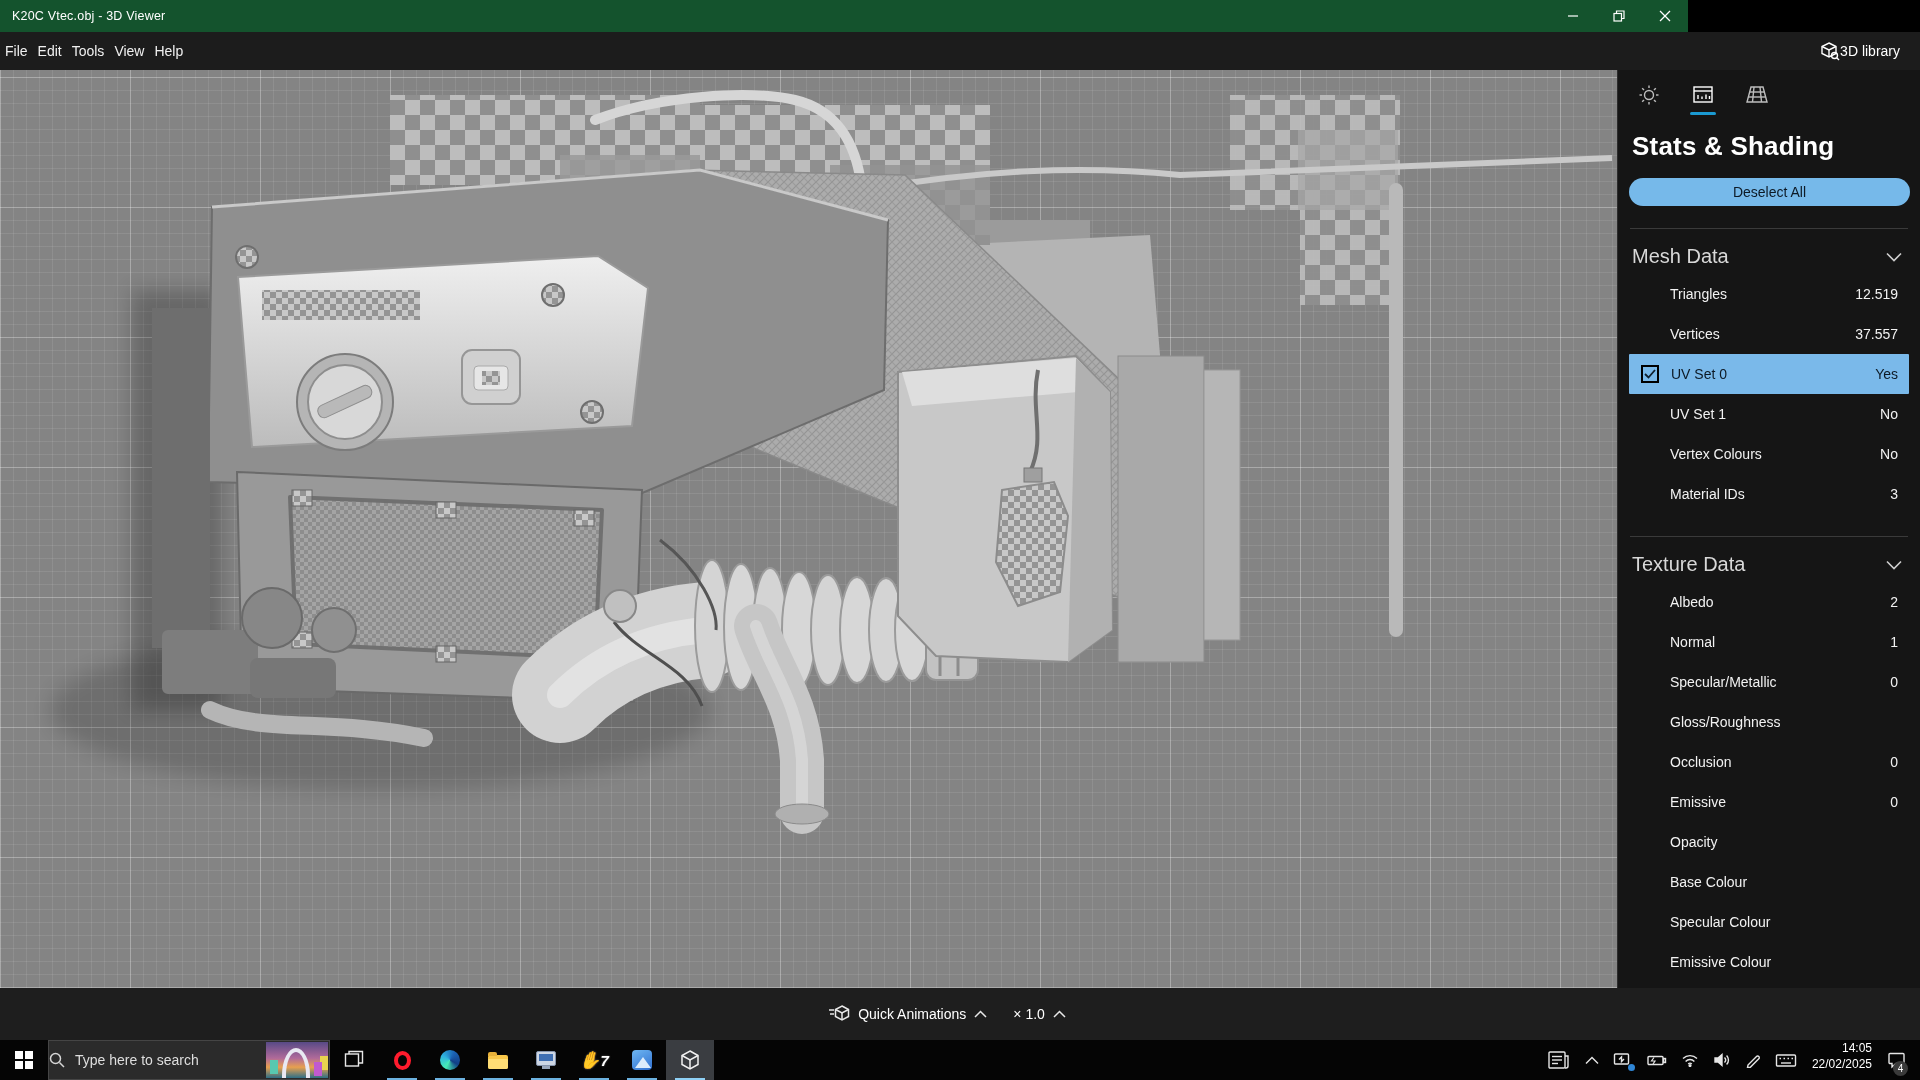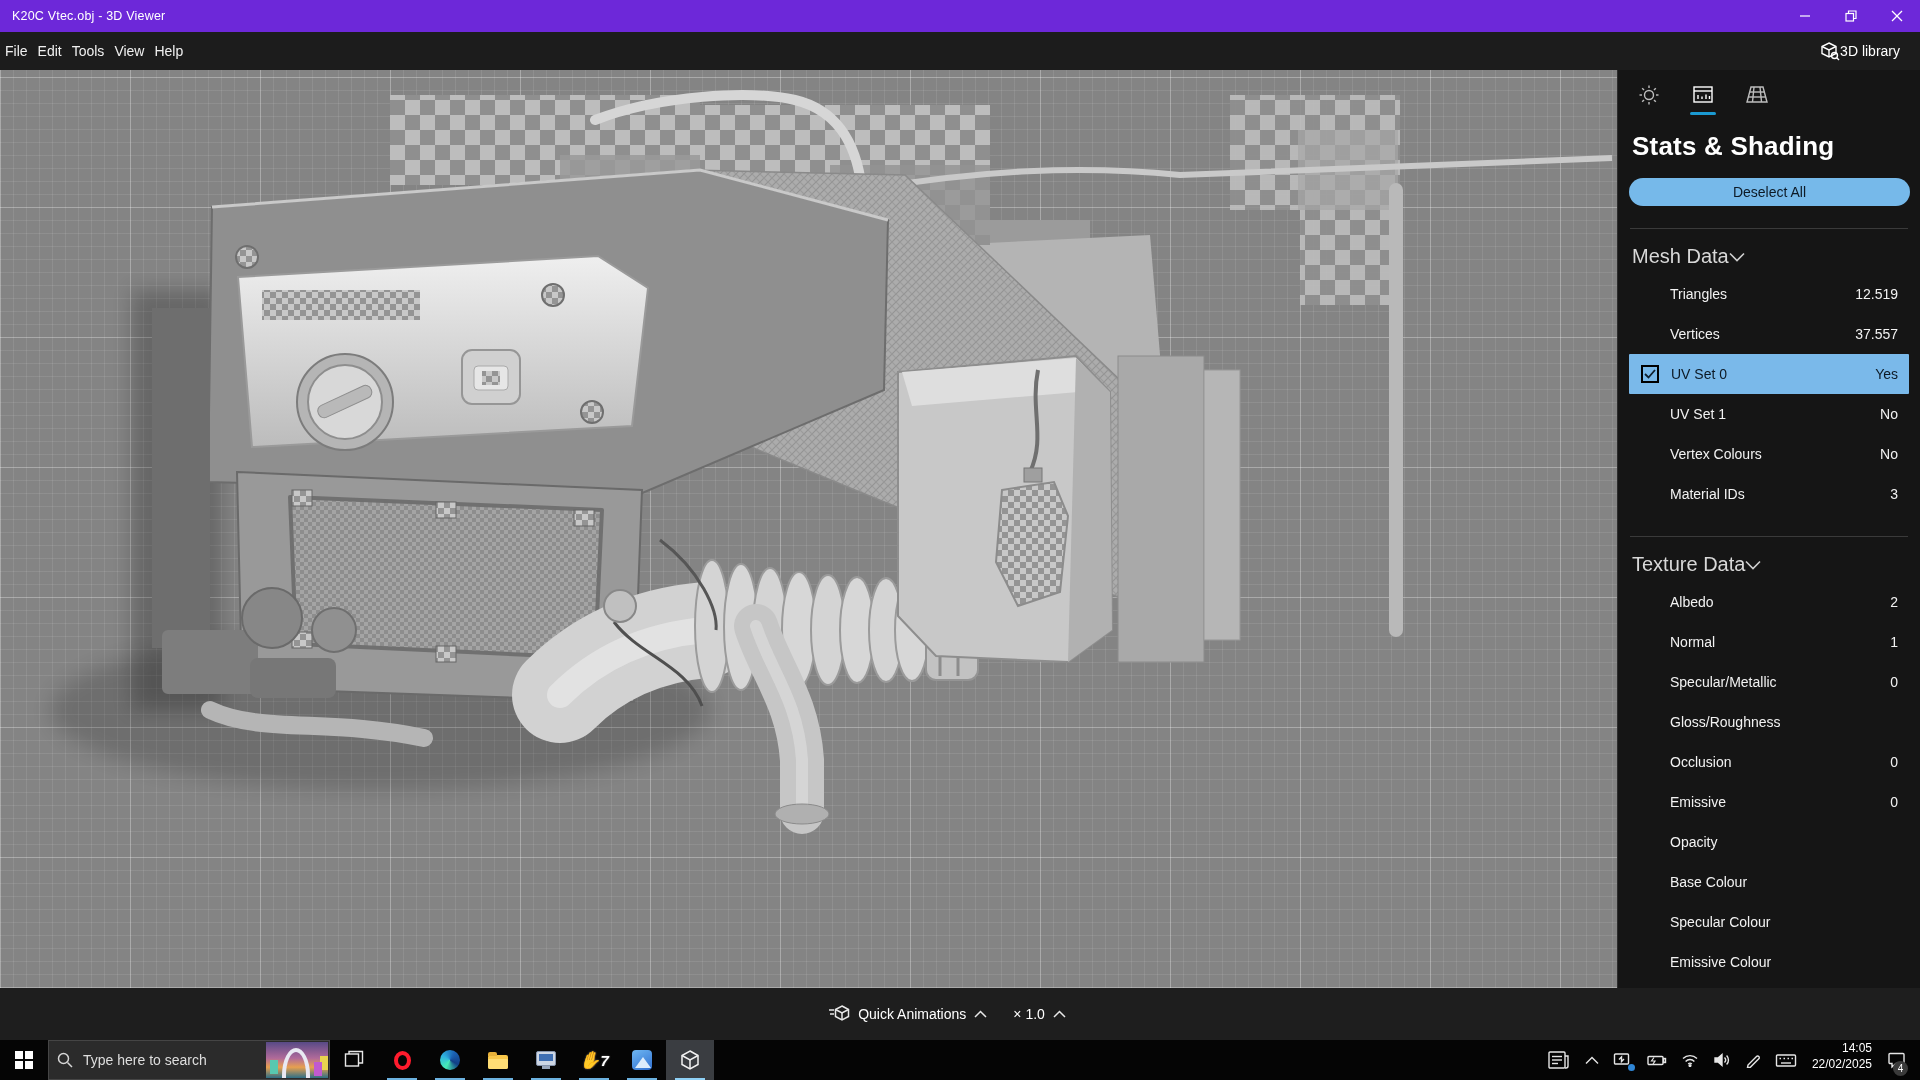--- a/index.html
+++ b/index.html
@@ -1,21 +1,21 @@
 <!DOCTYPE html>
 <html><head>
 <meta charset="utf-8">
 <style>
   * { margin:0; padding:0; box-sizing:border-box; }
   html,body { width:1920px; height:1080px; overflow:hidden; background:#000;
               font-family:"Liberation Sans", sans-serif; }
   .app { position:absolute; inset:0; }
 
   
-  .titlebar { position:absolute; left:0; top:0; width:1920px; height:32px; background:#6d28d9;
+  .titlebar { position:absolute; left:0; top:0; width:1688px; height:32px; background:#14532d;
               display:flex; align-items:center; }
   .titlebar .title { color:#fff; font-size:12.5px; padding-left:12px; letter-spacing:.2px; }
   .wincontrols { margin-left:auto; display:flex; height:100%; }
   .wincontrols .wbtn { width:46px; height:100%; display:flex; align-items:center; justify-content:center; }
   .wincontrols svg { stroke:#fff; stroke-width:1.2; fill:none; }
 
   
   .menubar { position:absolute; left:0; top:32px; width:1920px; height:38px; background:#1c1c1c;
              display:flex; align-items:center; color:#f0f0f0; font-size:14px; }
   .menubar .mitem { padding:0 5px; height:100%; display:flex; align-items:center; cursor:default; }
@@ -40,21 +40,21 @@
   .panel-tabs { display:flex; gap:24px; padding:14px 0 0 16px; }
   .ptab { width:30px; display:flex; flex-direction:column; align-items:center; gap:6px; }
   .ptab svg { stroke:#bdbdbd; fill:none; stroke-width:1.4; }
   .ptab.active svg { stroke:#fff; }
   .ptab .under { width:26px; height:3px; background:transparent; border-radius:2px; }
   .ptab.active .under { background:#1b9ad2; }
   .panel h1 { font-size:26px; font-weight:700; letter-spacing:.2px; padding:16px 16px 14px 14px; }
   .deselect { margin:2px 11px 0 11px; height:28px; width:281px; background:#76b9ea; border:none;
               border-radius:14px; color:#0d1a26; font-size:14px; font-family:inherit; display:block; }
   .pdivider { height:1px; background:#3a3a3a; margin:22px 12px 0 12px; }
-  .sechdr { display:flex; align-items:center; 
+  .sechdr { display:flex; align-items:center; justify-content:space-between;
             padding:16px 18px 6px 14px; color:#d8d8d8; font-size:20px; font-weight:400; }
   .sechdr svg { stroke:#cfcfcf; fill:none; stroke-width:1.6; }
   .srow { height:40px; display:flex; align-items:center; font-size:14px;
           padding:0 22px 0 52px; justify-content:space-between; }
   .srow .rl { color:#f2f2f2; }
   .srow .rv { color:#f2f2f2; }
   .srow.selected { background:#7ab9ea; margin:0 11px; padding:0 11px 0 12px; height:40px;
                    border-radius:1px; }
   .srow.selected .rl, .srow.selected .rv { color:#0d1a26; }
   .srow.selected .cbx { width:18px; height:18px; border:2px solid #000; margin-right:12px;
@@ -65,21 +65,21 @@
   .bottombar { position:absolute; left:0; top:988px; width:1920px; height:52px; background:#1e1e1e;
                display:flex; align-items:center; justify-content:center; color:#fff; font-size:14px; }
   .bottombar .grp { display:flex; align-items:center; gap:8px; margin-right:26px; }
   .bottombar svg { stroke:#e8e8e8; fill:none; stroke-width:1.5; }
 
   
   .taskbar { position:absolute; left:0; top:1040px; width:1920px; height:40px; background:#050505;
              display:flex; align-items:stretch; }
   .tb-start { width:48px; display:flex; align-items:center; justify-content:center; }
   .tb-search { width:282px; background:#2b2b2b; border:1px solid #454545; display:flex;
-               align-items:center; gap:10px; padding-left:8px; position:relative; }
+               align-items:center; gap:10px; padding-left:0; position:relative; }
   .tb-search input { background:transparent; border:none; outline:none; color:#ccc; font-size:14px;
                      font-family:inherit; width:160px; }
   .tb-search input::placeholder { color:#dedede; }
   .searchimg { position:absolute; right:1px; top:1px; width:62px; height:36px; overflow:hidden;
                background:linear-gradient(180deg,#584a86 0%,#b06a9a 45%,#e8a04f 70%,#2e6f86 100%); }
   .searchimg .arch { position:absolute; left:16px; top:6px; width:28px; height:30px;
                      border:4px solid #e9e9f2; border-bottom:none; border-radius:50% 50% 0 0/90% 90% 0 0; }
   .searchimg .b1 { position:absolute; left:4px; bottom:4px; width:8px; height:14px; background:#58c8b0; box-shadow:44px 2px 0 #c05ad0, 50px -4px 0 #e8d44f; }
   .tb-icons { display:flex; }
   .tb-btn { width:48px; position:relative; display:flex; align-items:center; justify-content:center; }

